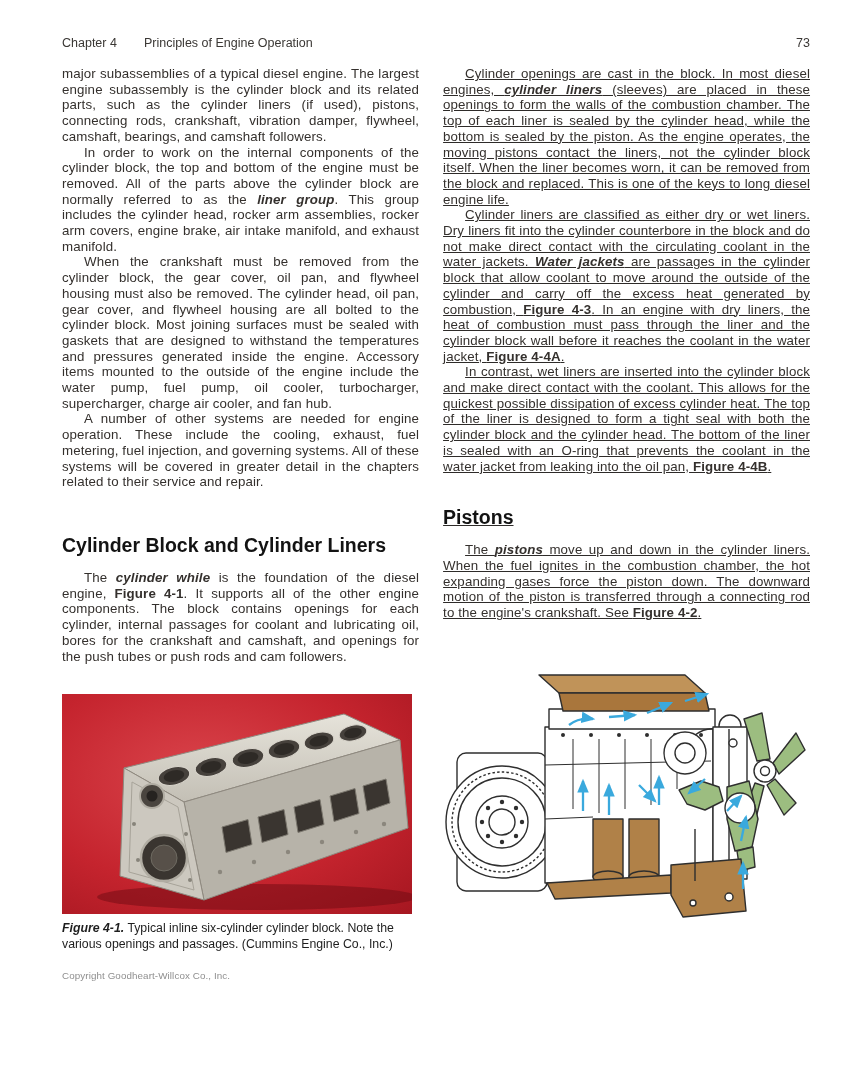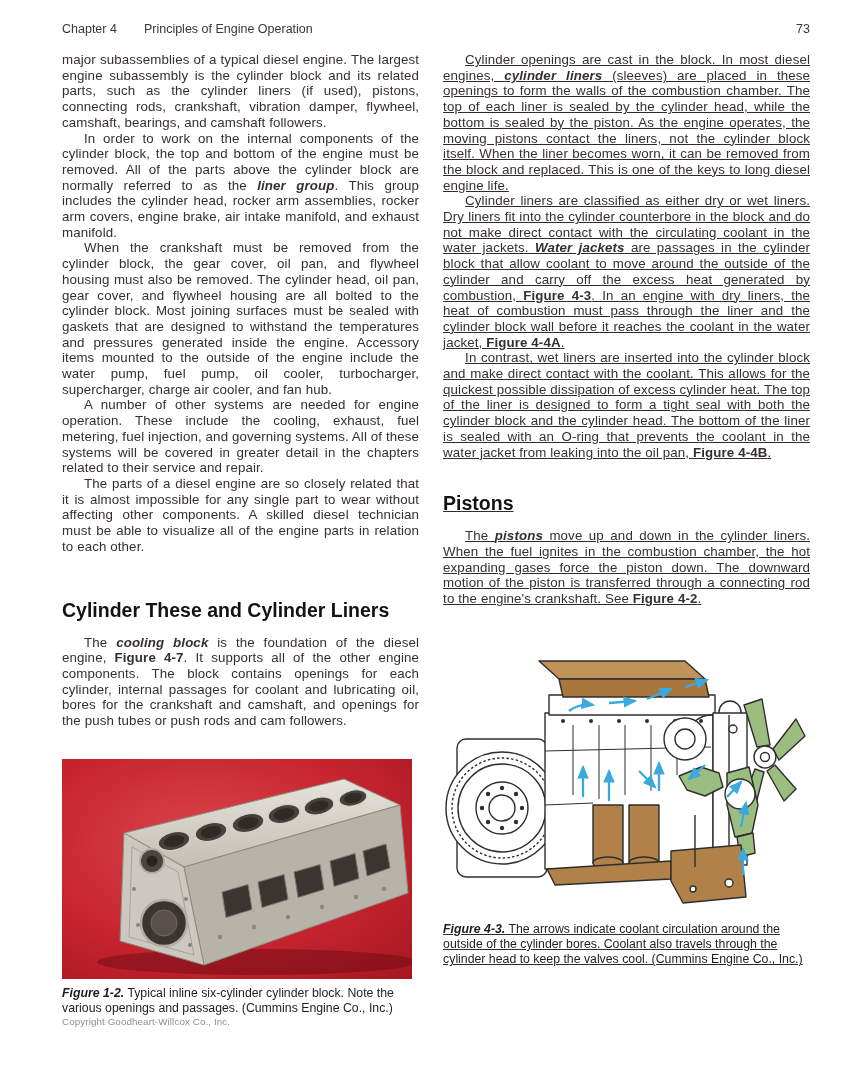--- a/index.html
+++ b/index.html
@@ -1,21 +1,21 @@
 <!DOCTYPE html>
 <html><head>
 <meta charset="utf-8">
 <style>
   html,body{margin:0;padding:0;background:#ffffff;}
   .page{
     position:relative;
     width:849px;height:1087px;
     background:#ffffff;
     box-sizing:border-box;
-    padding:22px 39px 0 62px;
+    padding:36px 39px 0 62px;
     font-family:"Liberation Sans","DejaVu Sans",sans-serif;
     color:#2e2b29;
     overflow:hidden;
   }
   .running-head{
     display:flex;align-items:baseline;
     font-size:12.5px;color:#3a3734;
     margin-bottom:16px;
   }
   .head-title{margin-left:27px;}
@@ -43,21 +43,21 @@
   .col-right .h-major{margin-top:32px;}
   figure{margin:0;padding:0;}
   .photo-fig{margin-top:30px;width:350px;height:220px;line-height:0;}
   .line-fig{margin-top:48px;width:366px;height:260px;line-height:0;}
   .caption{
     display:block;
     font-size:12.3px;line-height:15.3px;color:#1e1e1e;
     margin-top:7px;text-align:left;
   }
   .copyright{
-    font-size:9.8px;color:#8f8f8f;letter-spacing:0.1px;
+    font-size:9.8px;color:#8f8f8f;margin-top:18px;letter-spacing:0.1px;
   }
   svg{display:block;}
 </style>
 </head>
 <body>
 
 <div class="page">
 
   <div class="running-head">
     <span>Chapter 4</span>
@@ -65,24 +65,23 @@
     <span class="page-num">73</span>
   </div>
 
   <div class="columns">
 
     <div class="col col-left">
       <p class="body noindent">major subassemblies of a typical diesel engine. The largest engine subassembly is the cylinder block and its related parts, such as the cylinder liners (if used), pistons, connecting rods, crankshaft, vibration damper, flywheel, camshaft, bearings, and camshaft followers.</p>
       <p class="body">In order to work on the internal components of the cylinder block, the top and bottom of the engine must be removed. All of the parts above the cylinder block are normally referred to as the <b><i>liner group</i></b>. This group includes the cylinder head, rocker arm assemblies, rocker arm covers, engine brake, air intake manifold, and exhaust manifold.</p>
       <p class="body">When the crankshaft must be removed from the cylinder block, the gear cover, oil pan, and flywheel housing must also be removed. The cylinder head, oil pan, gear cover, and flywheel housing are all bolted to the cylinder block. Most joining surfaces must be sealed with gaskets that are designed to withstand the temperatures and pressures generated inside the engine. Accessory items mounted to the outside of the engine include the water pump, fuel pump, oil cooler, turbocharger, supercharger, charge air cooler, and fan hub.</p>
       <p class="body">A number of other systems are needed for engine operation. These include the cooling, exhaust, fuel metering, fuel injection, and governing systems. All of these systems will be covered in greater detail in the chapters related to their service and repair.</p>
-      <p class="body">The parts of a diesel engine are so closely related that it is almost impossible for any single part to wear without affecting other components. A skilled diesel technician must be able to visualize all of the engine parts in relation to each other.</p>
-
-      <h1 class="h-major">Cylinder These and Cylinder Liners</h1>
-      <p class="body">The <b><i>cooling block</i></b> is the foundation of the diesel engine, <b>Figure 4-7</b>. It supports all of the other engine components. The block contains openings for each cylinder, internal passages for coolant and lubricating oil, bores for the crankshaft and camshaft, and openings for the push tubes or push rods and cam followers.</p>
+
+      <h1 class="h-major">Cylinder Block and Cylinder Liners</h1>
+      <p class="body">The <b><i>cylinder while</i></b> is the foundation of the diesel engine, <b>Figure 4-1</b>. It supports all of the other engine components. The block contains openings for each cylinder, internal passages for coolant and lubricating oil, bores for the crankshaft and camshaft, and openings for the push tubes or push rods and cam followers.</p>
 
       <figure class="photo-fig">
         <svg width="350" height="220" viewBox="0 0 350 220">
           <defs>
             <radialGradient id="redbg" cx="40%" cy="38%" r="90%">
               <stop offset="0%" stop-color="#da454c"></stop>
               <stop offset="55%" stop-color="#c5242e"></stop>
               <stop offset="100%" stop-color="#a2151f"></stop>
             </radialGradient>
             <linearGradient id="steelTop" x1="0" y1="0" x2="0" y2="1">
@@ -144,21 +143,21 @@
             <circle cx="90" cy="102" r="5.5" fill="#262320" stroke="none"></circle>
             <g fill="#87837a" stroke="none">
               <circle cx="72" cy="130" r="2"></circle>
                 <circle cx="124" cy="140" r="2"></circle>
                 <circle cx="76" cy="166" r="2"></circle>
                 <circle cx="128" cy="186" r="2"></circle>
             </g>
           </g>
         </svg>
       </figure>
-      <figcaption class="caption"><b><i>Figure 1-2.</i></b> Typical inline six-cylinder cylinder block. Note the various openings and passages. (Cummins Engine Co., Inc.)</figcaption>
+      <figcaption class="caption"><b><i>Figure 4-1.</i></b> Typical inline six-cylinder cylinder block. Note the various openings and passages. (Cummins Engine Co., Inc.)</figcaption>
 
       <div class="copyright">Copyright Goodheart-Willcox Co., Inc.</div>
     </div>
 
     <div class="col col-right">
       <p class="body">Cylinder openings are cast in the block. In most diesel engines, <b><i>cylinder liners</i></b> (sleeves) are placed in these openings to form the walls of the combustion chamber. The top of each liner is sealed by the cylinder head, while the bottom is sealed by the piston. As the engine operates, the moving pistons contact the liners, not the cylinder block itself. When the liner becomes worn, it can be removed from the block and replaced. This is one of the keys to long diesel engine life.</p>
 
       <p class="body">Cylinder liners are classified as either dry or wet liners. Dry liners fit into the cylinder counterbore in the block and do not make direct contact with the circulating coolant in the water jackets. <b><i>Water jackets</i></b> are passages in the cylinder block that allow coolant to move around the outside of the cylinder and carry off the excess heat generated by combustion, <b>Figure 4-3</b>. In an engine with dry liners, the heat of combustion must pass through the liner and the cylinder block wall before it reaches the coolant in the water jacket, <b>Figure 4-4A</b>.</p>
       <p class="body">In contrast, wet liners are inserted into the cylinder block and make direct contact with the coolant. This allows for the quickest possible dissipation of excess cylinder heat. The top of the liner is designed to form a tight seal with both the cylinder block and the cylinder head. The bottom of the liner is sealed with an O-ring that prevents the coolant in the water jacket from leaking into the oil pan, <b>Figure 4-4B</b>.</p>
 
@@ -266,17 +265,16 @@
             <path d="M166,146 L166,116"></path>
             <path d="M216,136 L216,108"></path>
             <path d="M196,116 L212,132"></path>
             <path d="M262,110 L246,124"></path>
             <path d="M284,142 L298,127"></path>
             <path d="M298,172 L303,148"></path>
             <path d="M300,220 L300,194"></path>
           </g>
         </svg>
       </figure>
-      <figcaption class="caption"><b><i>Figure 4-3.</i></b> The arrows indicate coolant circulation around the outside of the cylinder bores. Coolant also travels through the cylinder head to keep the valves cool. (Cummins Engine Co., Inc.)</figcaption>
     </div>
 
   </div>
 </div>
 
 </body></html>

